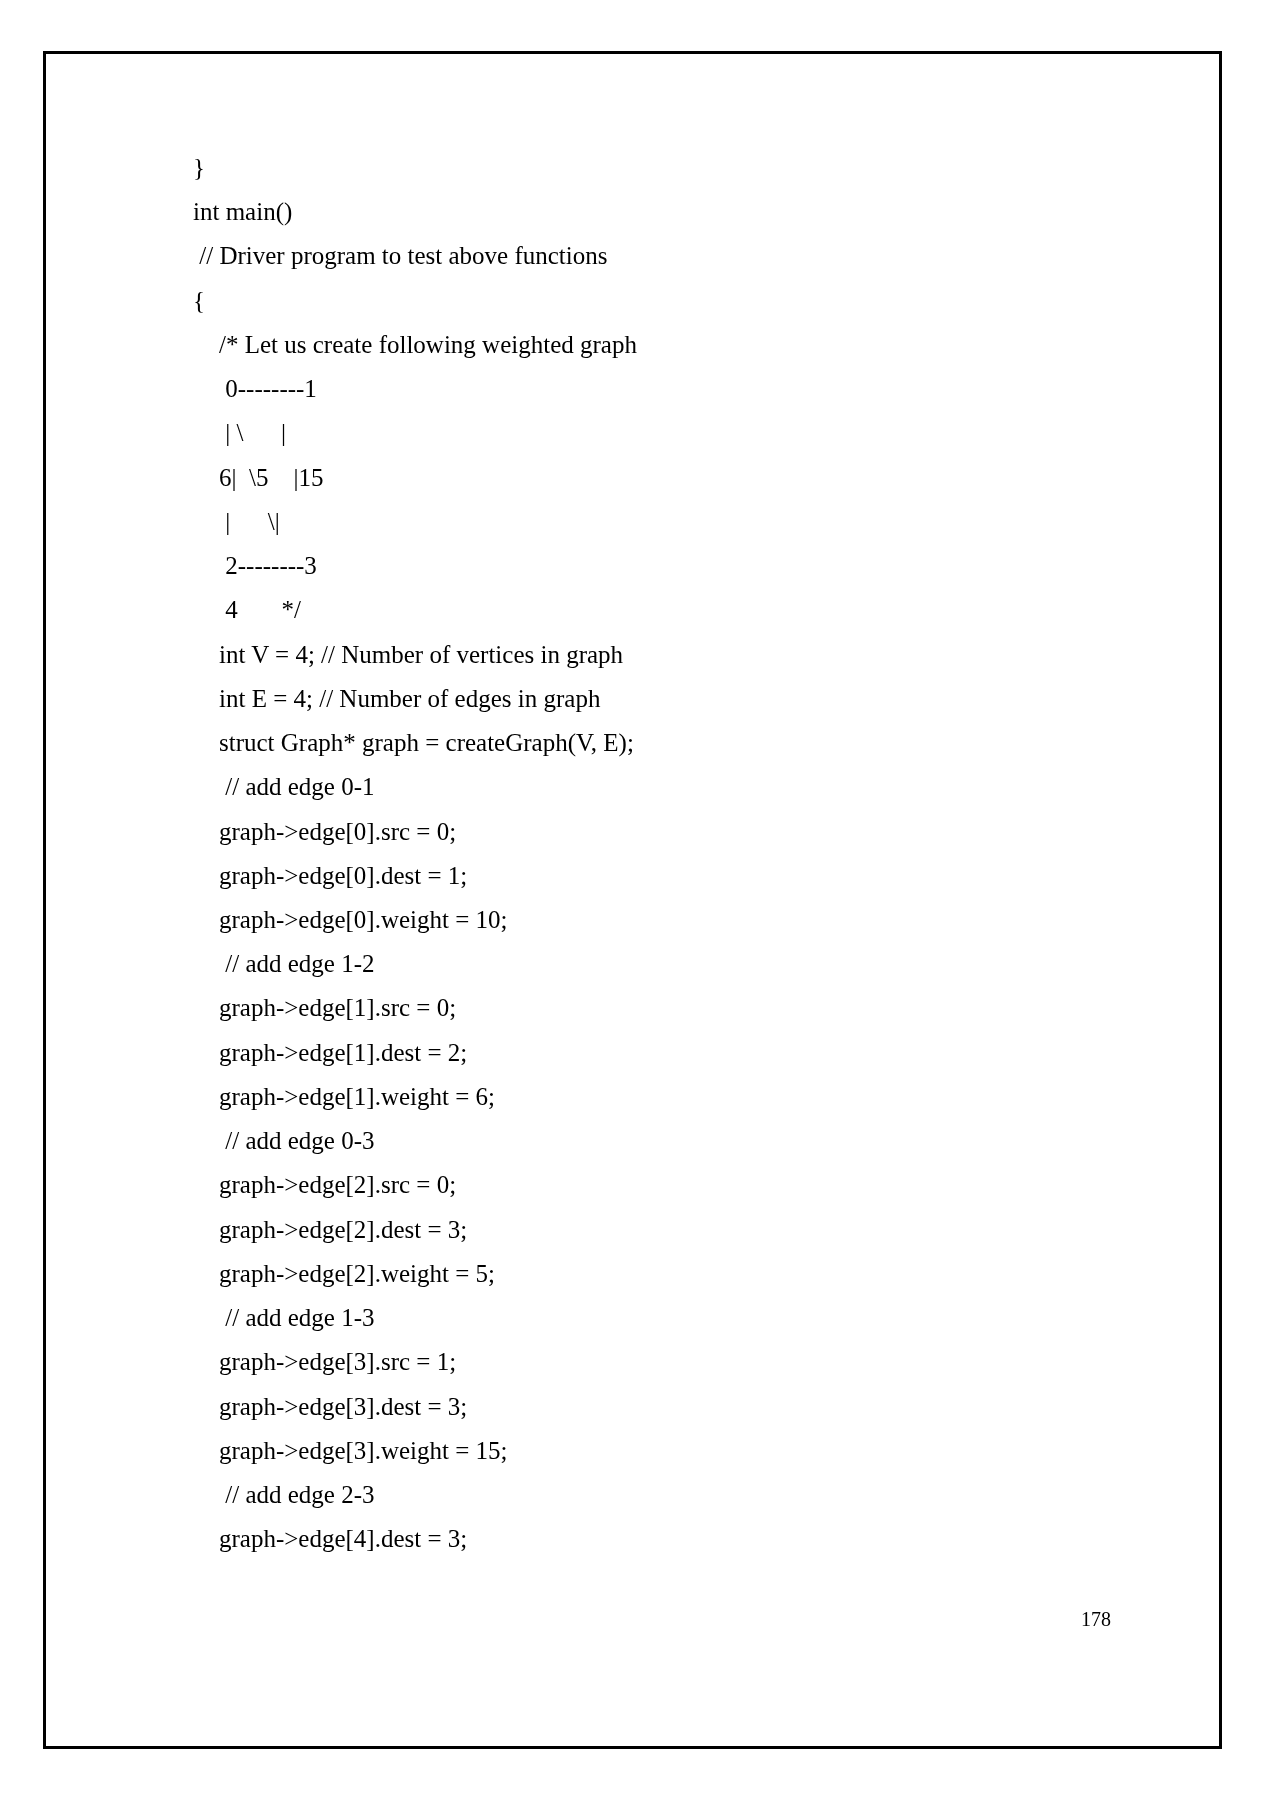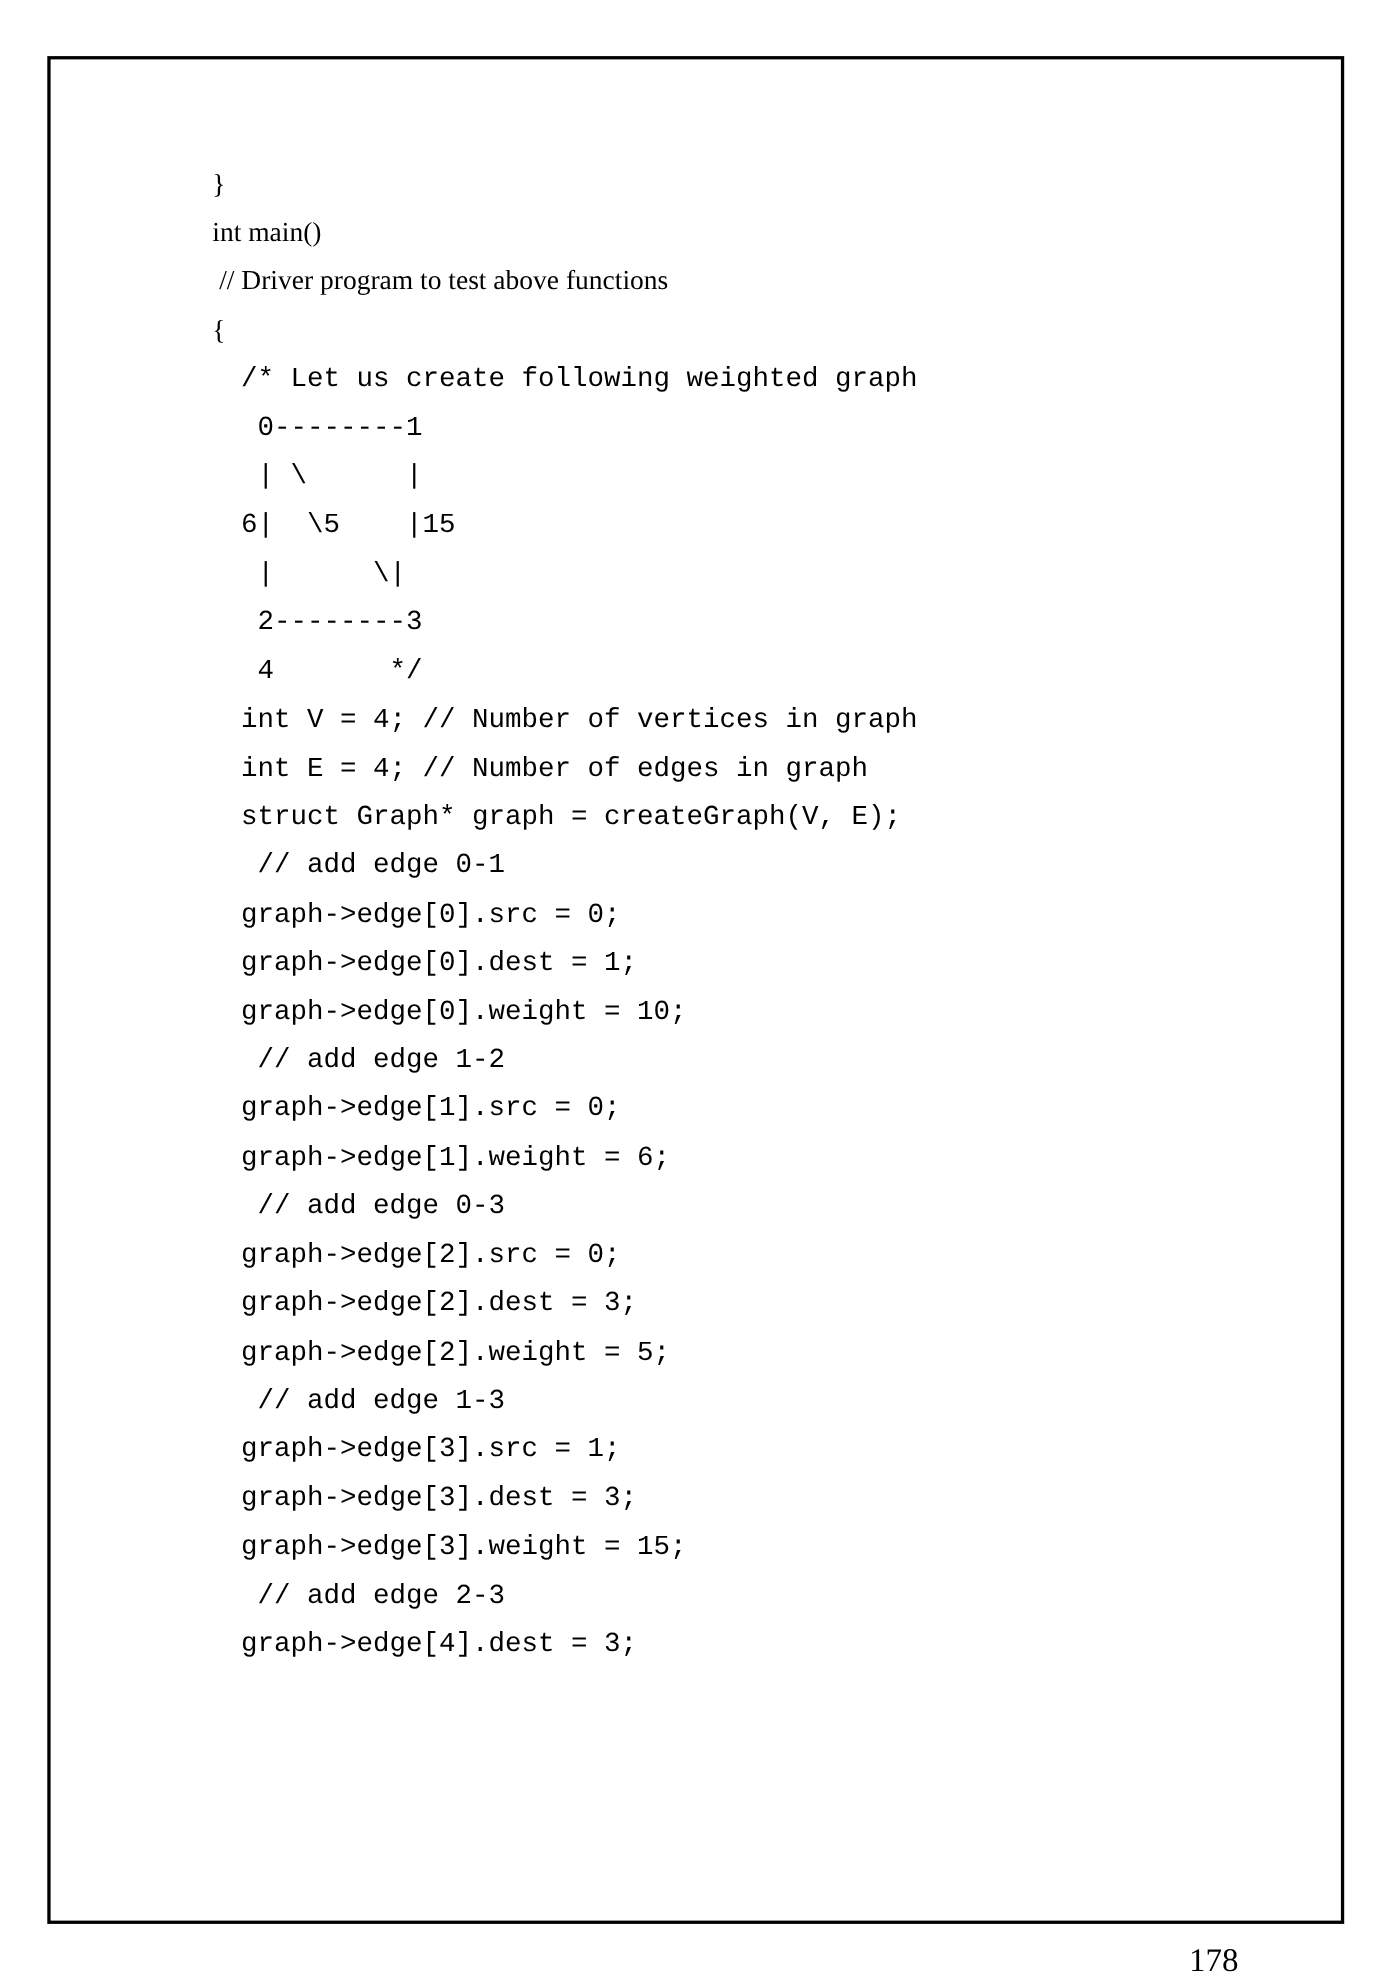--- a/index.html
+++ b/index.html
@@ -33,26 +33,26 @@
       list-style: none;
     }
     .code-line {
       display: block;
       height: 44.24px;
       line-height: 44.24px;
       font-size: 25px;
       white-space: pre;
     }
     .indent-0 { padding-left: 0px; }
-    .indent-1 { padding-left: 26px; font-family: Liberation Mono, monospace; }
+    .indent-1 { padding-left: 26px; }
     .page-number {
       position: absolute;
       left: 1081px;
-      top: 1768px;
-      font-size: 30px;
+      top: 1604px;
+      font-size: 20px;
       line-height: 30px;
       white-space: pre;
     }
   </style>
 </head>
 <body>
 
 <div class="page-frame"></div>
 
 <div class="code-block">
@@ -69,20 +69,21 @@
   <span class="code-line indent-1"> 4       */</span>
   <span class="code-line indent-1">int V = 4; // Number of vertices in graph</span>
   <span class="code-line indent-1">int E = 4; // Number of edges in graph</span>
   <span class="code-line indent-1">struct Graph* graph = createGraph(V, E);</span>
   <span class="code-line indent-1"> // add edge 0-1</span>
   <span class="code-line indent-1">graph-&gt;edge[0].src = 0;</span>
   <span class="code-line indent-1">graph-&gt;edge[0].dest = 1;</span>
   <span class="code-line indent-1">graph-&gt;edge[0].weight = 10;</span>
   <span class="code-line indent-1"> // add edge 1-2</span>
   <span class="code-line indent-1">graph-&gt;edge[1].src = 0;</span>
+  <span class="code-line indent-1">graph-&gt;edge[1].dest = 2;</span>
   <span class="code-line indent-1">graph-&gt;edge[1].weight = 6;</span>
   <span class="code-line indent-1"> // add edge 0-3</span>
   <span class="code-line indent-1">graph-&gt;edge[2].src = 0;</span>
   <span class="code-line indent-1">graph-&gt;edge[2].dest = 3;</span>
   <span class="code-line indent-1">graph-&gt;edge[2].weight = 5;</span>
   <span class="code-line indent-1"> // add edge 1-3</span>
   <span class="code-line indent-1">graph-&gt;edge[3].src = 1;</span>
   <span class="code-line indent-1">graph-&gt;edge[3].dest = 3;</span>
   <span class="code-line indent-1">graph-&gt;edge[3].weight = 15;</span>
   <span class="code-line indent-1"> // add edge 2-3</span>

